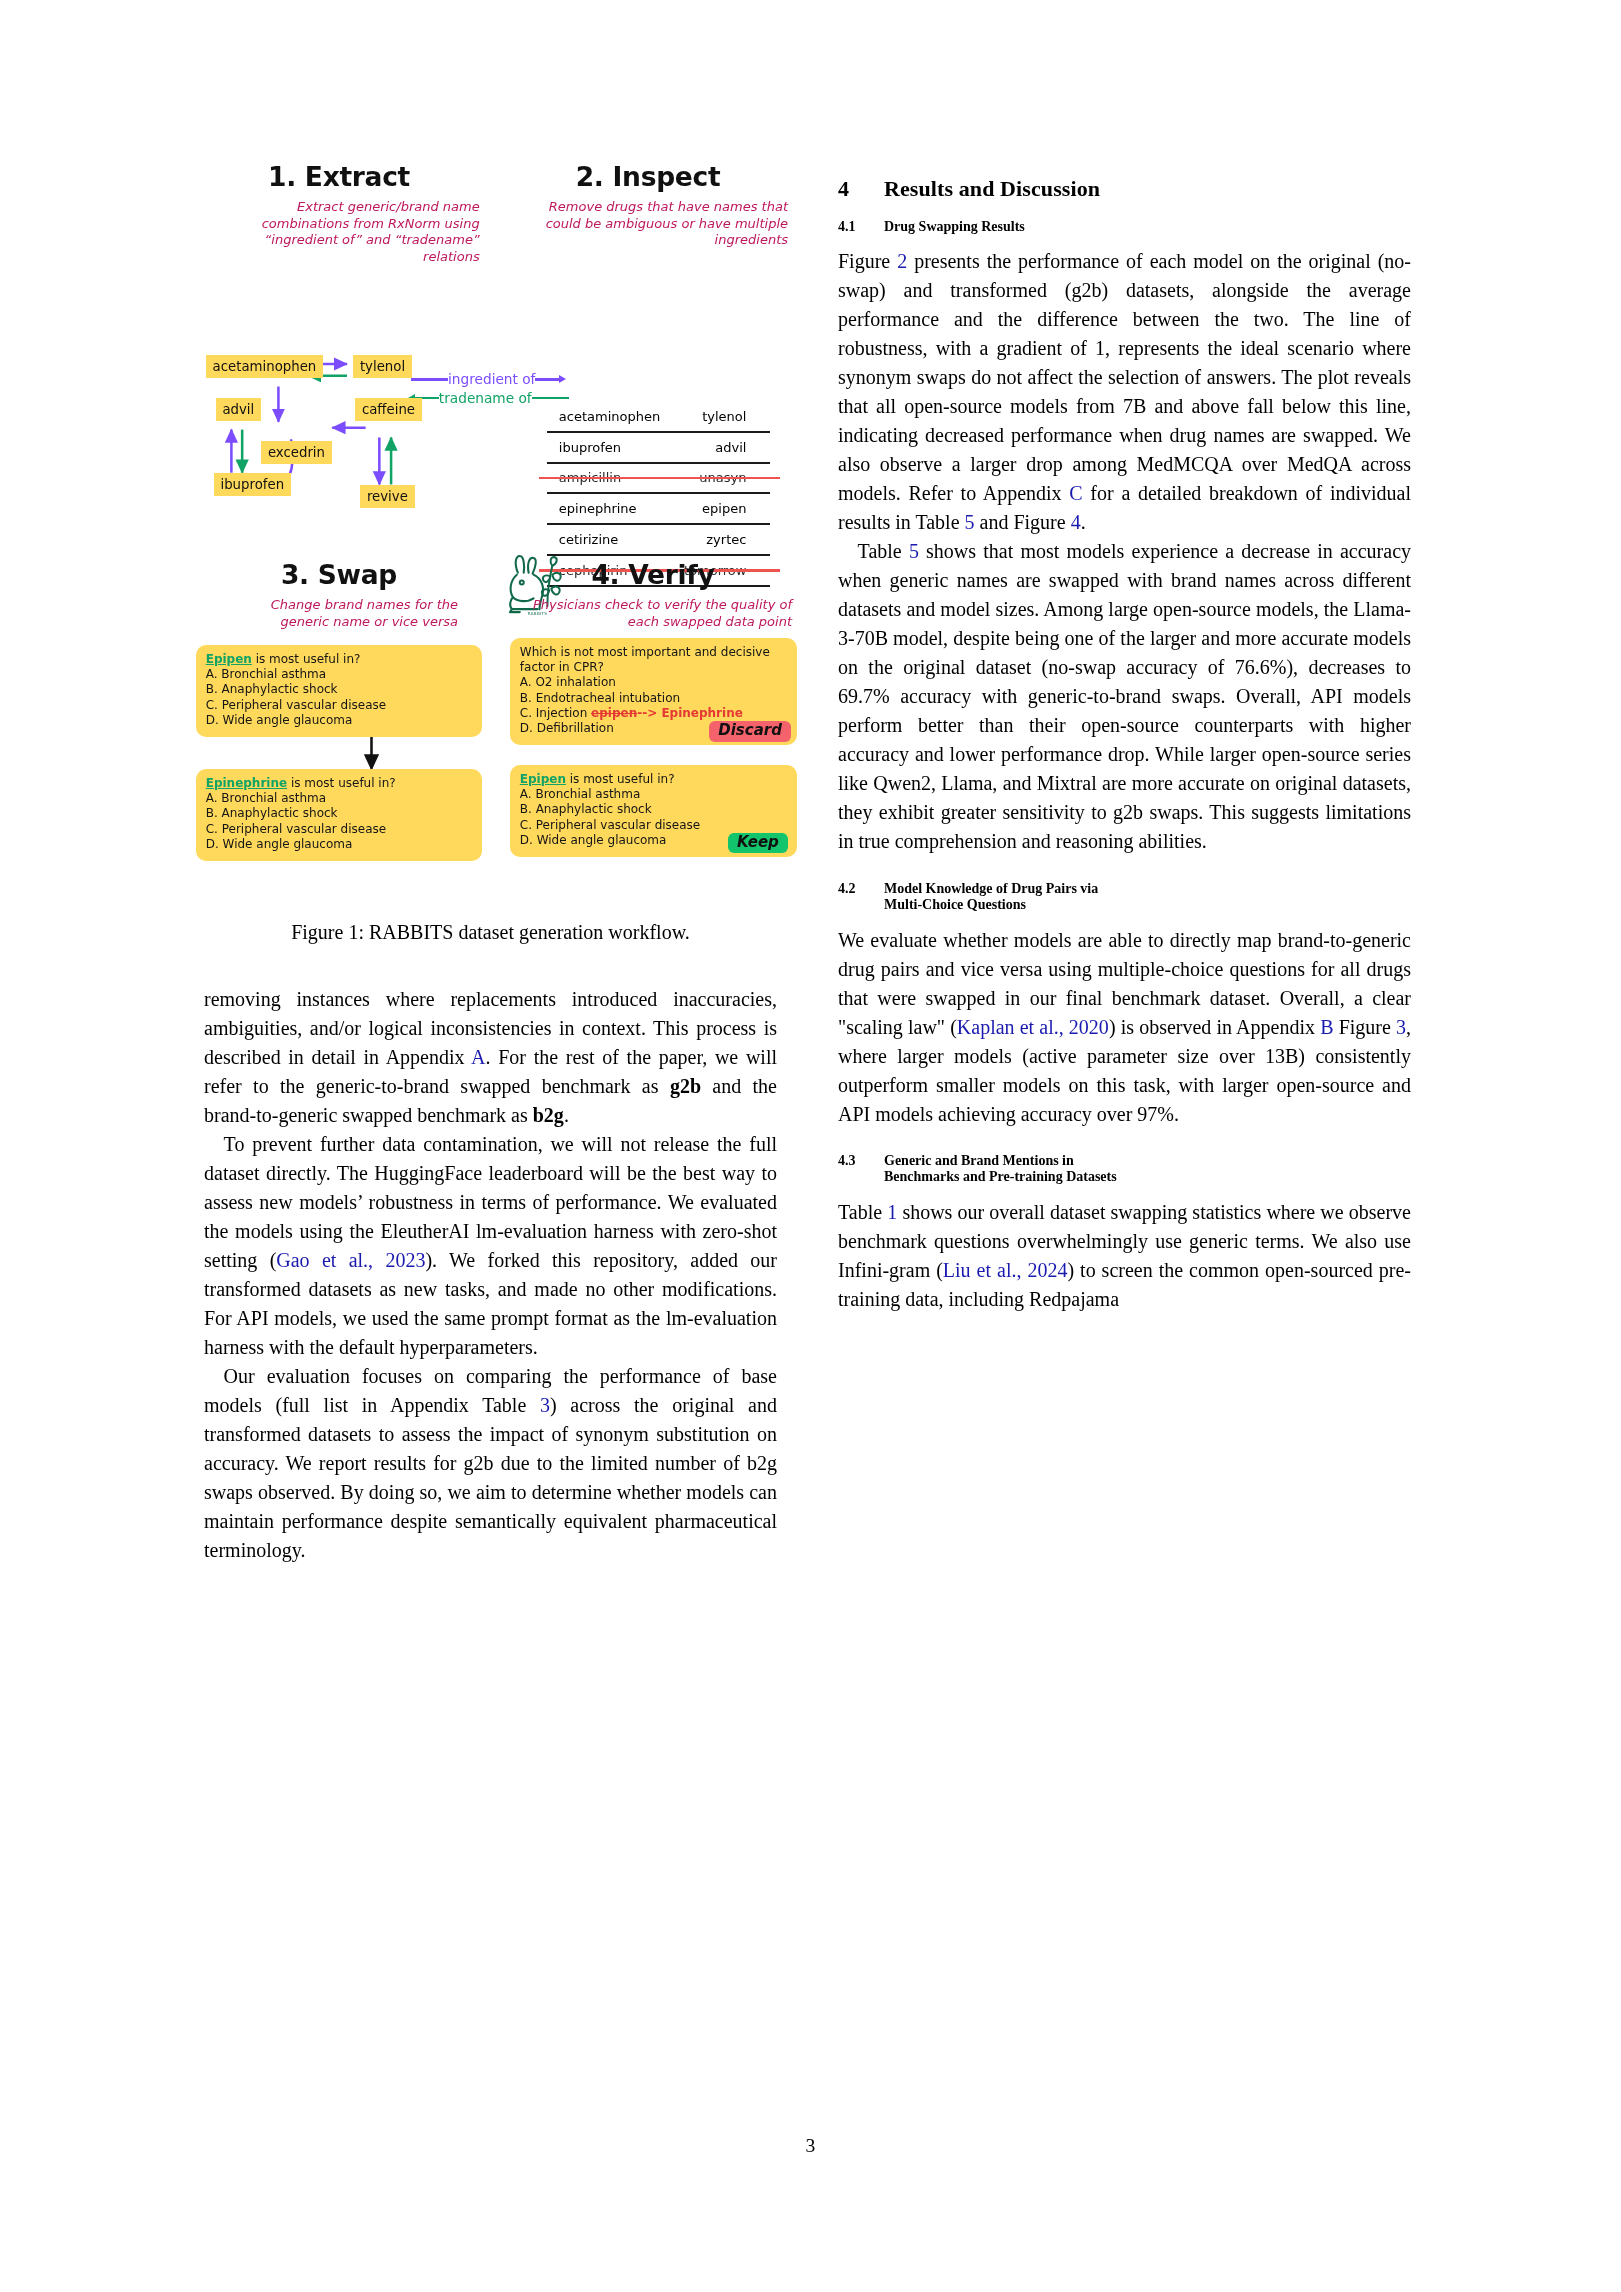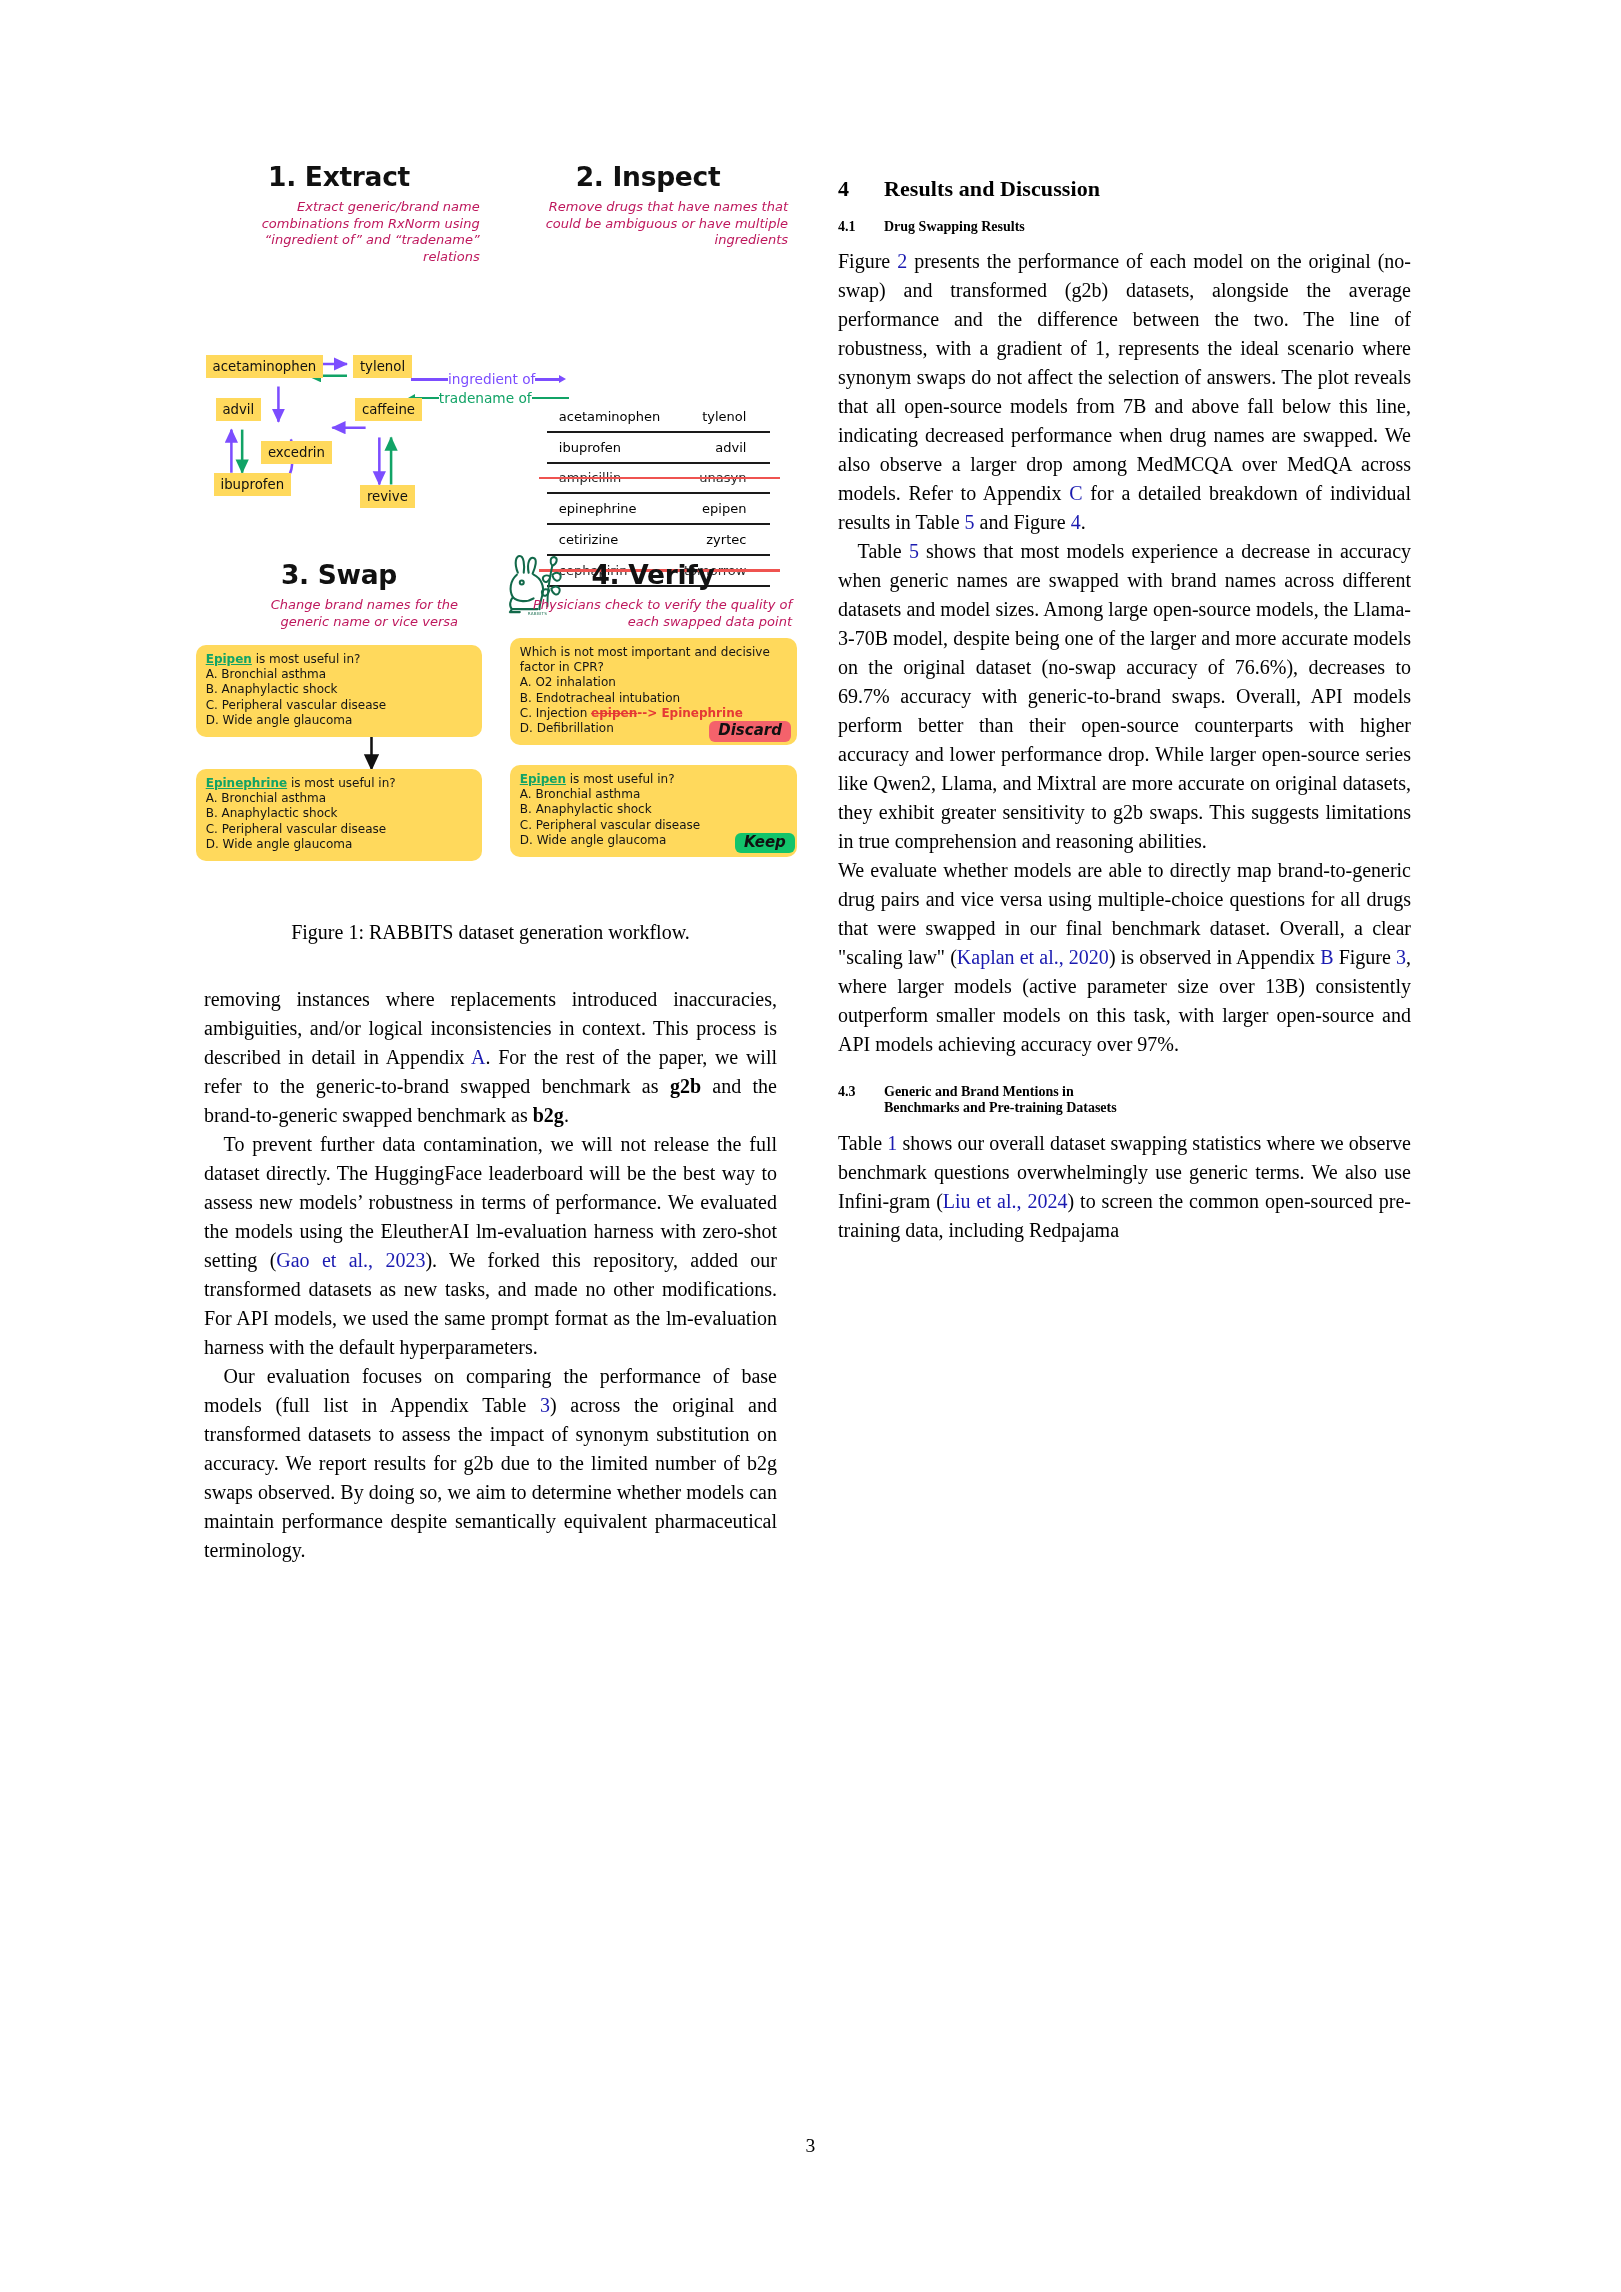--- a/index.html
+++ b/index.html
@@ -272,21 +272,21 @@
     </div>
 
     <div class="qcard" style="left:318px;top:596px;width:267px;">
       <div>
         <span class="drug">Epipen</span><span> is most useful in?</span>
       </div>
       <div>A. Bronchial asthma</div>
       <div>B. Anaphylactic shock</div>
       <div>C. Peripheral vascular disease</div>
       <div>D. Wide angle glaucoma</div>
-      <div class="badge keep" style="right:2px;bottom:3.9px;">Keep</div>
+      <div class="badge keep" style="right:9px;bottom:3.9px;">Keep</div>
     </div>
 
   </div>
 
   <div class="figcap">Figure 1: RABBITS dataset generation workflow.</div>
 
   <div class="col-left" style="top:985px;">
     <p class="body noindent"><span>removing instances where replacements introduced inaccuracies, ambiguities, and/or logical inconsistencies in context. This process is described in detail in Appendix </span><span class="lnk">A</span><span>. For the rest of the paper, we will refer to the generic-to-brand swapped benchmark as </span><span class="bold" style="font-weight: bold;">g2b</span><span> and the brand-to-generic swapped benchmark as </span><span class="bold" style="font-weight: bold;">b2g</span><span>.</span></p>
     <p class="body"><span>To prevent further data contamination, we will not release the full dataset directly. The HuggingFace leaderboard will be the best way to assess new models’ robustness in terms of performance. We evaluated the models using the EleutherAI lm-evaluation harness with zero-shot setting (</span><span class="lnk">Gao et al., 2023</span><span>). We forked this repository, added our transformed datasets as new tasks, and made no other modifications. For API models, we used the same prompt format as the lm-evaluation harness with the default hyperparameters.</span></p>
     <p class="body"><span>Our evaluation focuses on comparing the performance of base models (full list in Appendix Table </span><span class="lnk">3</span><span>) across the original and transformed datasets to assess the impact of synonym substitution on accuracy. We report results for g2b due to the limited number of b2g swaps observed. By doing so, we aim to determine whether models can maintain performance despite semantically equivalent pharmaceutical terminology.</span></p>
@@ -297,20 +297,24 @@
       <span class="num">4</span><span>Results and Discussion</span>
     </h2>
 
     <h3 class="sub" style="margin-top:0;">
       <span class="num">4.1</span><span>Drug Swapping Results</span>
     </h3>
 
     <p class="body noindent"><span>Figure </span><span class="lnk">2</span><span> presents the performance of each model on the original (no-swap) and transformed (g2b) datasets, alongside the average performance and the difference between the two. The line of robustness, with a gradient of 1, represents the ideal scenario where synonym swaps do not affect the selection of answers. The plot reveals that all open-source models from 7B and above fall below this line, indicating decreased performance when drug names are swapped. We also observe a larger drop among MedMCQA over MedQA across models. Refer to Appendix </span><span class="lnk">C</span><span> for a detailed breakdown of individual results in Table </span><span class="lnk">5</span><span> and Figure </span><span class="lnk">4</span><span>.</span></p>
     <p class="body"><span>Table </span><span class="lnk">5</span><span> shows that most models experience a decrease in accuracy when generic names are swapped with brand names across different datasets and model sizes. Among large open-source models, the Llama-3-70B model, despite being one of the larger and more accurate models on the original dataset (no-swap accuracy of 76.6%), decreases to 69.7% accuracy with generic-to-brand swaps. Overall, API models perform better than their open-source counterparts with higher accuracy and lower performance drop. While larger open-source series like Qwen2, Llama, and Mixtral are more accurate on original datasets, they exhibit greater sensitivity to g2b swaps. This suggests limitations in true comprehension and reasoning abilities.</span></p>
 
+    <h3 class="sub">
+      <span class="num">4.2</span><span>Model Knowledge of Drug Pairs via</span>
+      <span class="cont">Multi-Choice Questions</span>
+    </h3>
 
     <p class="body noindent"><span>We evaluate whether models are able to directly map brand-to-generic drug pairs and vice versa using multiple-choice questions for all drugs that were swapped in our final benchmark dataset. Overall, a clear "scaling law" (</span><span class="lnk">Kaplan et al., 2020</span><span>) is observed in Appendix </span><span class="lnk">B</span><span> Figure </span><span class="lnk">3</span><span>, where larger models (active parameter size over 13B) consistently outperform smaller models on this task, with larger open-source and API models achieving accuracy over 97%.</span></p>
 
     <h3 class="sub">
       <span class="num">4.3</span><span>Generic and Brand Mentions in</span>
       <span class="cont">Benchmarks and Pre-training Datasets</span>
     </h3>
 
     <p class="body noindent"><span>Table </span><span class="lnk">1</span><span> shows our overall dataset swapping statistics where we observe benchmark questions overwhelmingly use generic terms. We also use Infini-gram (</span><span class="lnk">Liu et al., 2024</span><span>) to screen the common open-sourced pre-training data, including Redpajama</span></p>
   </div>

